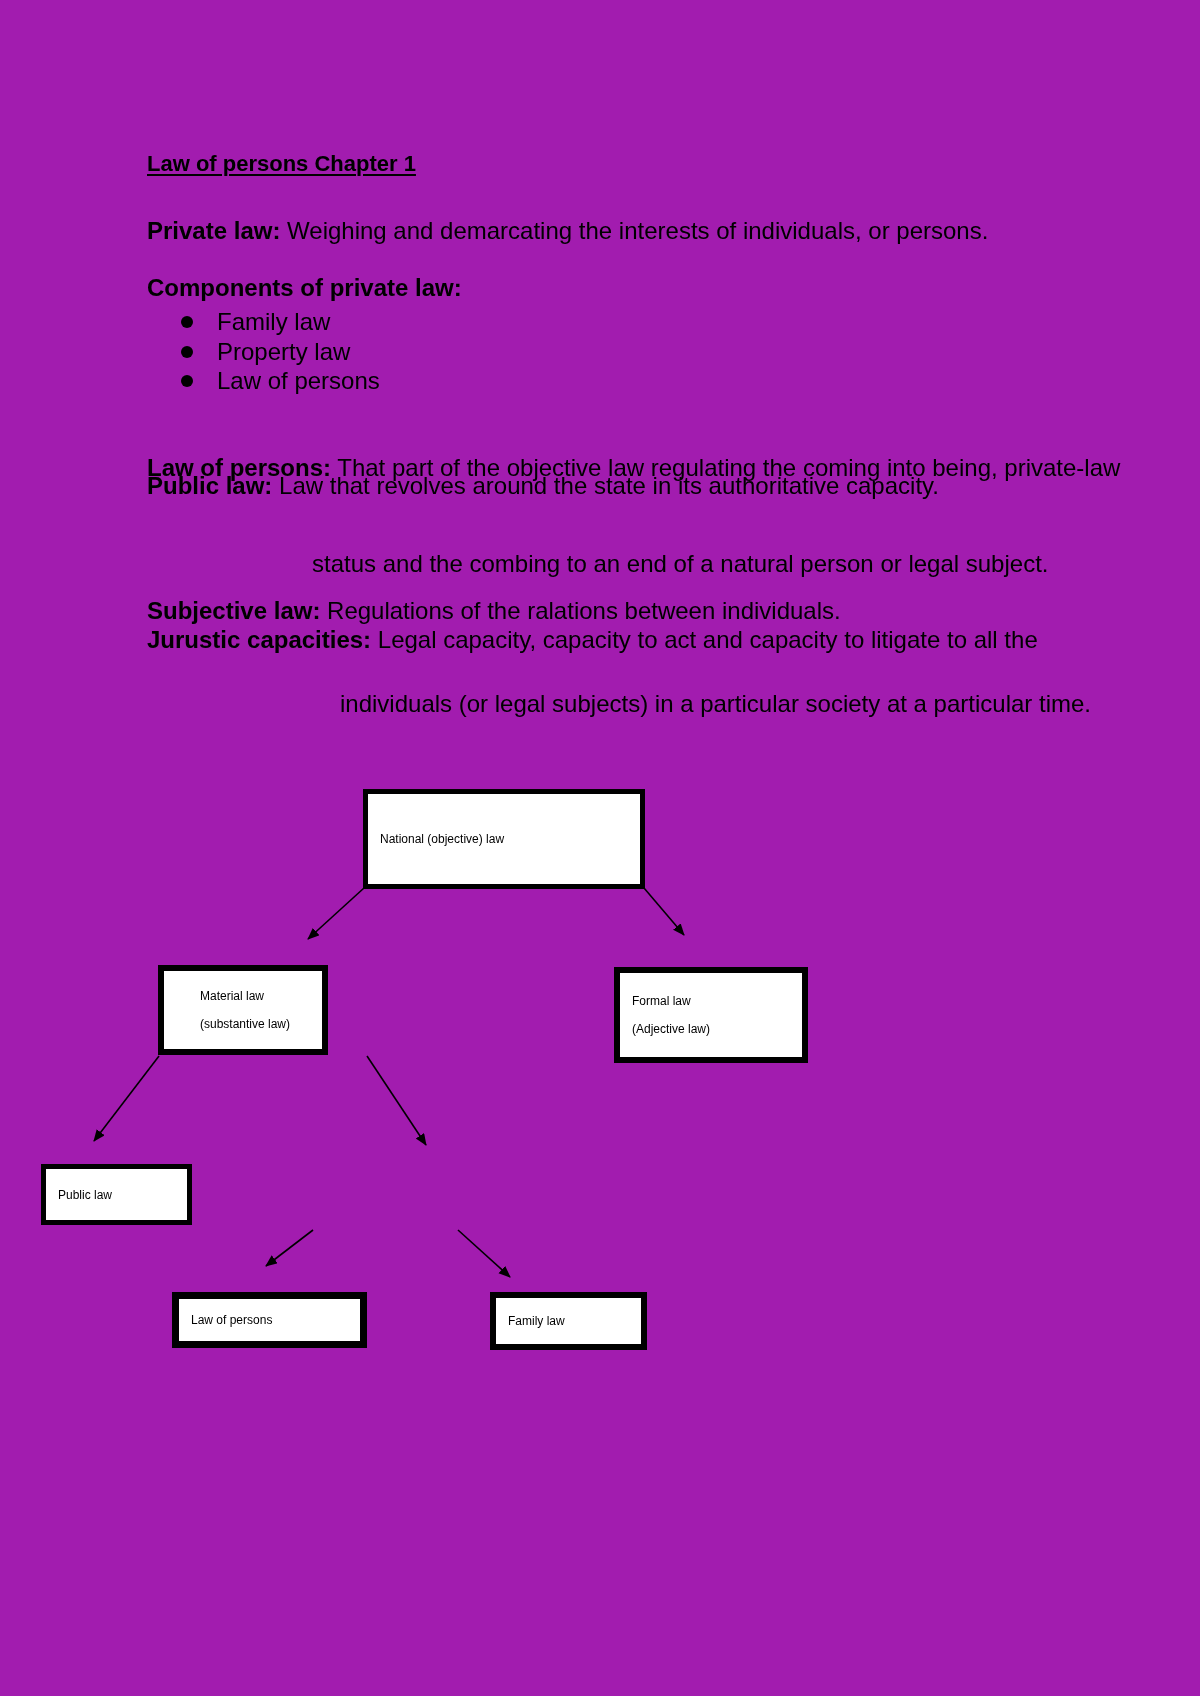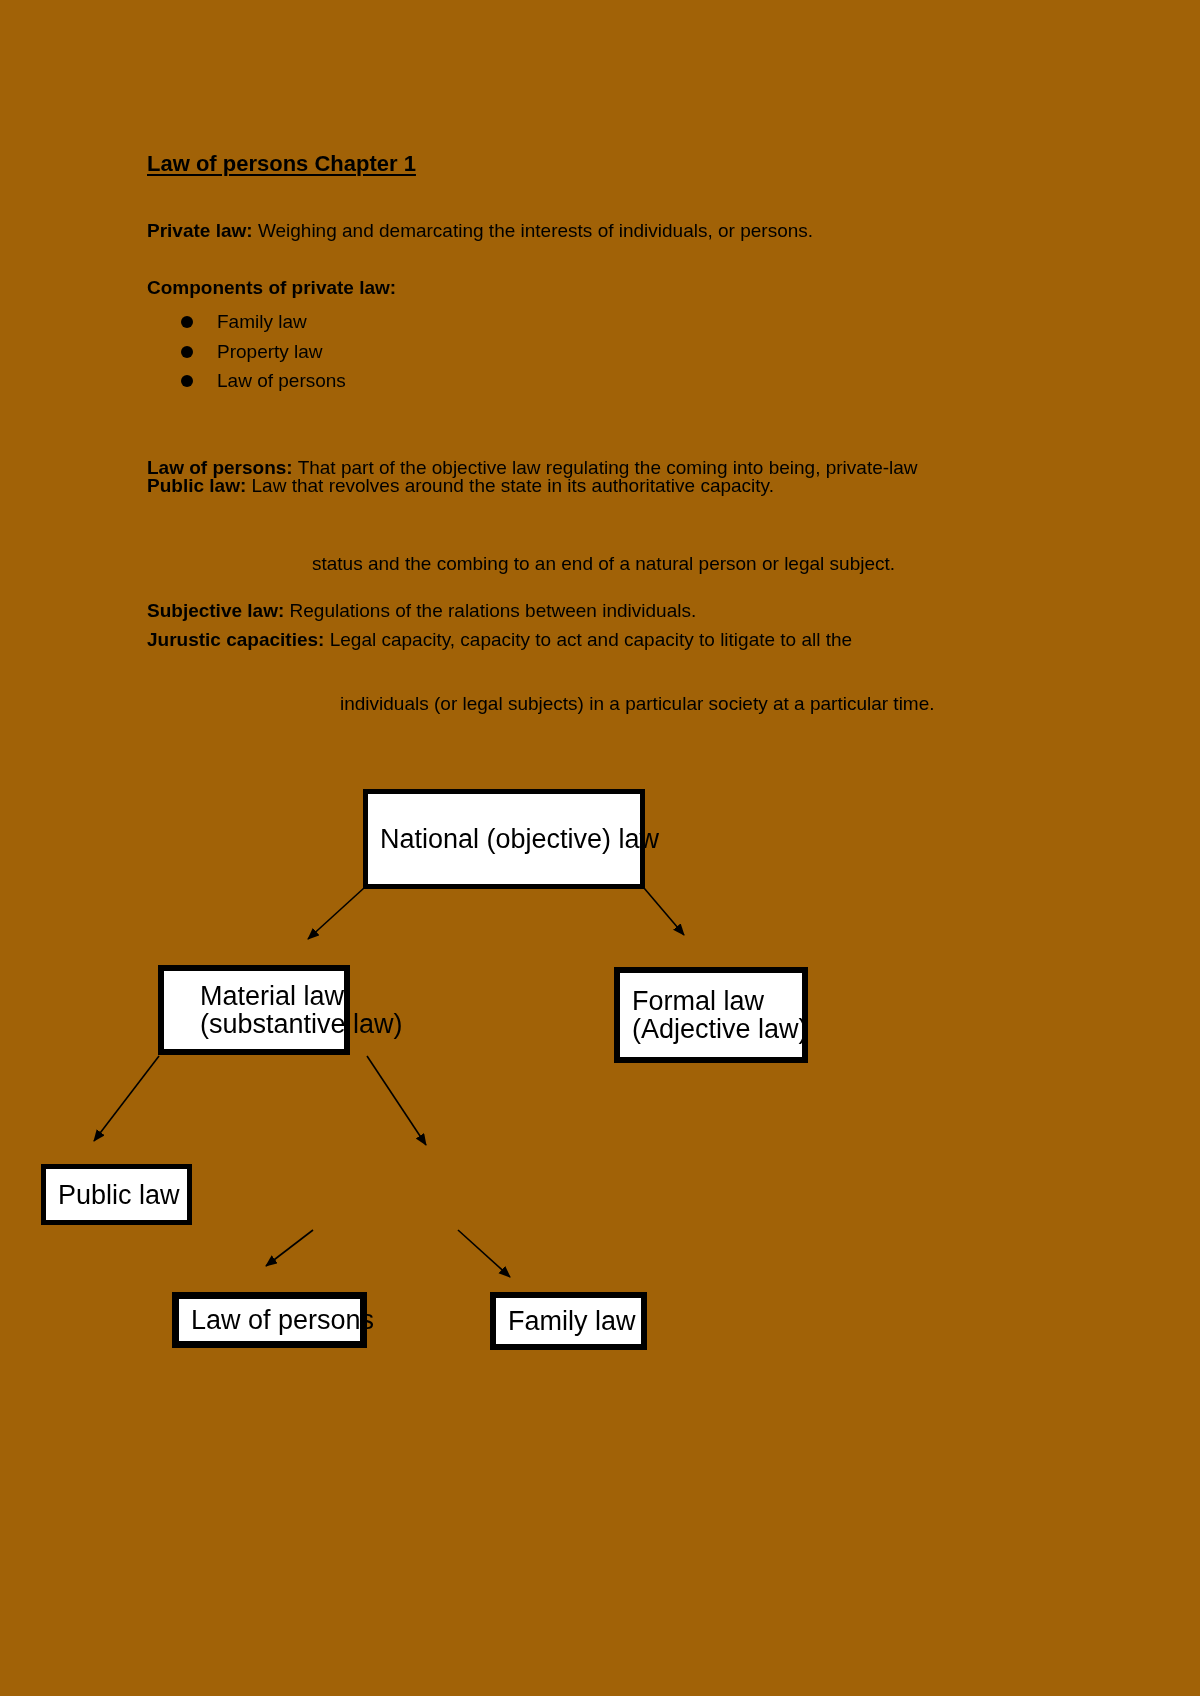--- a/index.html
+++ b/index.html
@@ -1,37 +1,37 @@
 <!DOCTYPE html>
 <html><head>
 <meta charset="utf-8">
 <style>
   html,body{margin:0;padding:0;background:#ffffff;}
   .page{
-    position:relative;width:1200px;height:1696px;background:#a16207;
+    position:relative;width:1200px;height:1696px;background:#a21caf;
     font-family:"Liberation Sans",sans-serif;color:#000000;overflow:hidden;
   }
   .tline{
-    position:absolute;left:147px;font-size:19px;line-height:25px;
+    position:absolute;left:147px;font-size:24px;line-height:25px;
     white-space:nowrap;color:#000000;
   }
   .tline b{font-weight:700;}
   .doc-title{
     font-size:22px;font-weight:700;text-decoration:underline;
     text-decoration-thickness:2px;text-underline-offset:3px;
   }
   .bullet-line .bdot{
     position:absolute;left:34px;top:7px;width:12px;height:12px;
     background:#000000;border-radius:50%;
   }
   .bullet-line .blabel{display:inline-block;padding-left:70px;}
   .node{
     position:absolute;box-sizing:border-box;background:#ffffff;
     border:5px solid #000000;display:flex;flex-direction:column;
-    justify-content:center;padding-left:12px;font-size:27px;line-height:28px;
+    justify-content:center;padding-left:12px;font-size:12px;line-height:28px;
     white-space:nowrap;
   }
   .arrows{position:absolute;left:0;top:0;pointer-events:none;}
 </style>
 </head>
 <body>
 
 <div class="page">
 
   <div class="tline doc-title" style="top:151px;">Law of persons Chapter 1</div>
@@ -93,21 +93,21 @@
     <line x1="159" y1="1056" x2="94" y2="1141" stroke="#000000" stroke-width="1.6" marker-end="url(#arrowhead)"></line>
     <line x1="367" y1="1056" x2="426" y2="1145" stroke="#000000" stroke-width="1.6" marker-end="url(#arrowhead)"></line>
     <line x1="313" y1="1230" x2="266" y2="1266" stroke="#000000" stroke-width="1.6" marker-end="url(#arrowhead)"></line>
     <line x1="458" y1="1230" x2="510" y2="1277" stroke="#000000" stroke-width="1.6" marker-end="url(#arrowhead)"></line>
   </svg>
 
   <div class="node" style="left:363px;top:789px;width:282px;height:100px;">
     <span>National (objective) law</span>
   </div>
 
-  <div class="node" style="left:158px;top:965px;width:192px;height:90px;border-width:6px;padding-left:36px;">
+  <div class="node" style="left:158px;top:965px;width:170px;height:90px;border-width:6px;padding-left:36px;">
     <span>Material law</span>
     <span>(substantive law)</span>
   </div>
 
   <div class="node" style="left:614px;top:967px;width:194px;height:96px;border-width:6px;">
     <span>Formal law</span>
     <span>(Adjective law)</span>
   </div>
 
   <div class="node" style="left:41px;top:1164px;width:151px;height:61px;">

